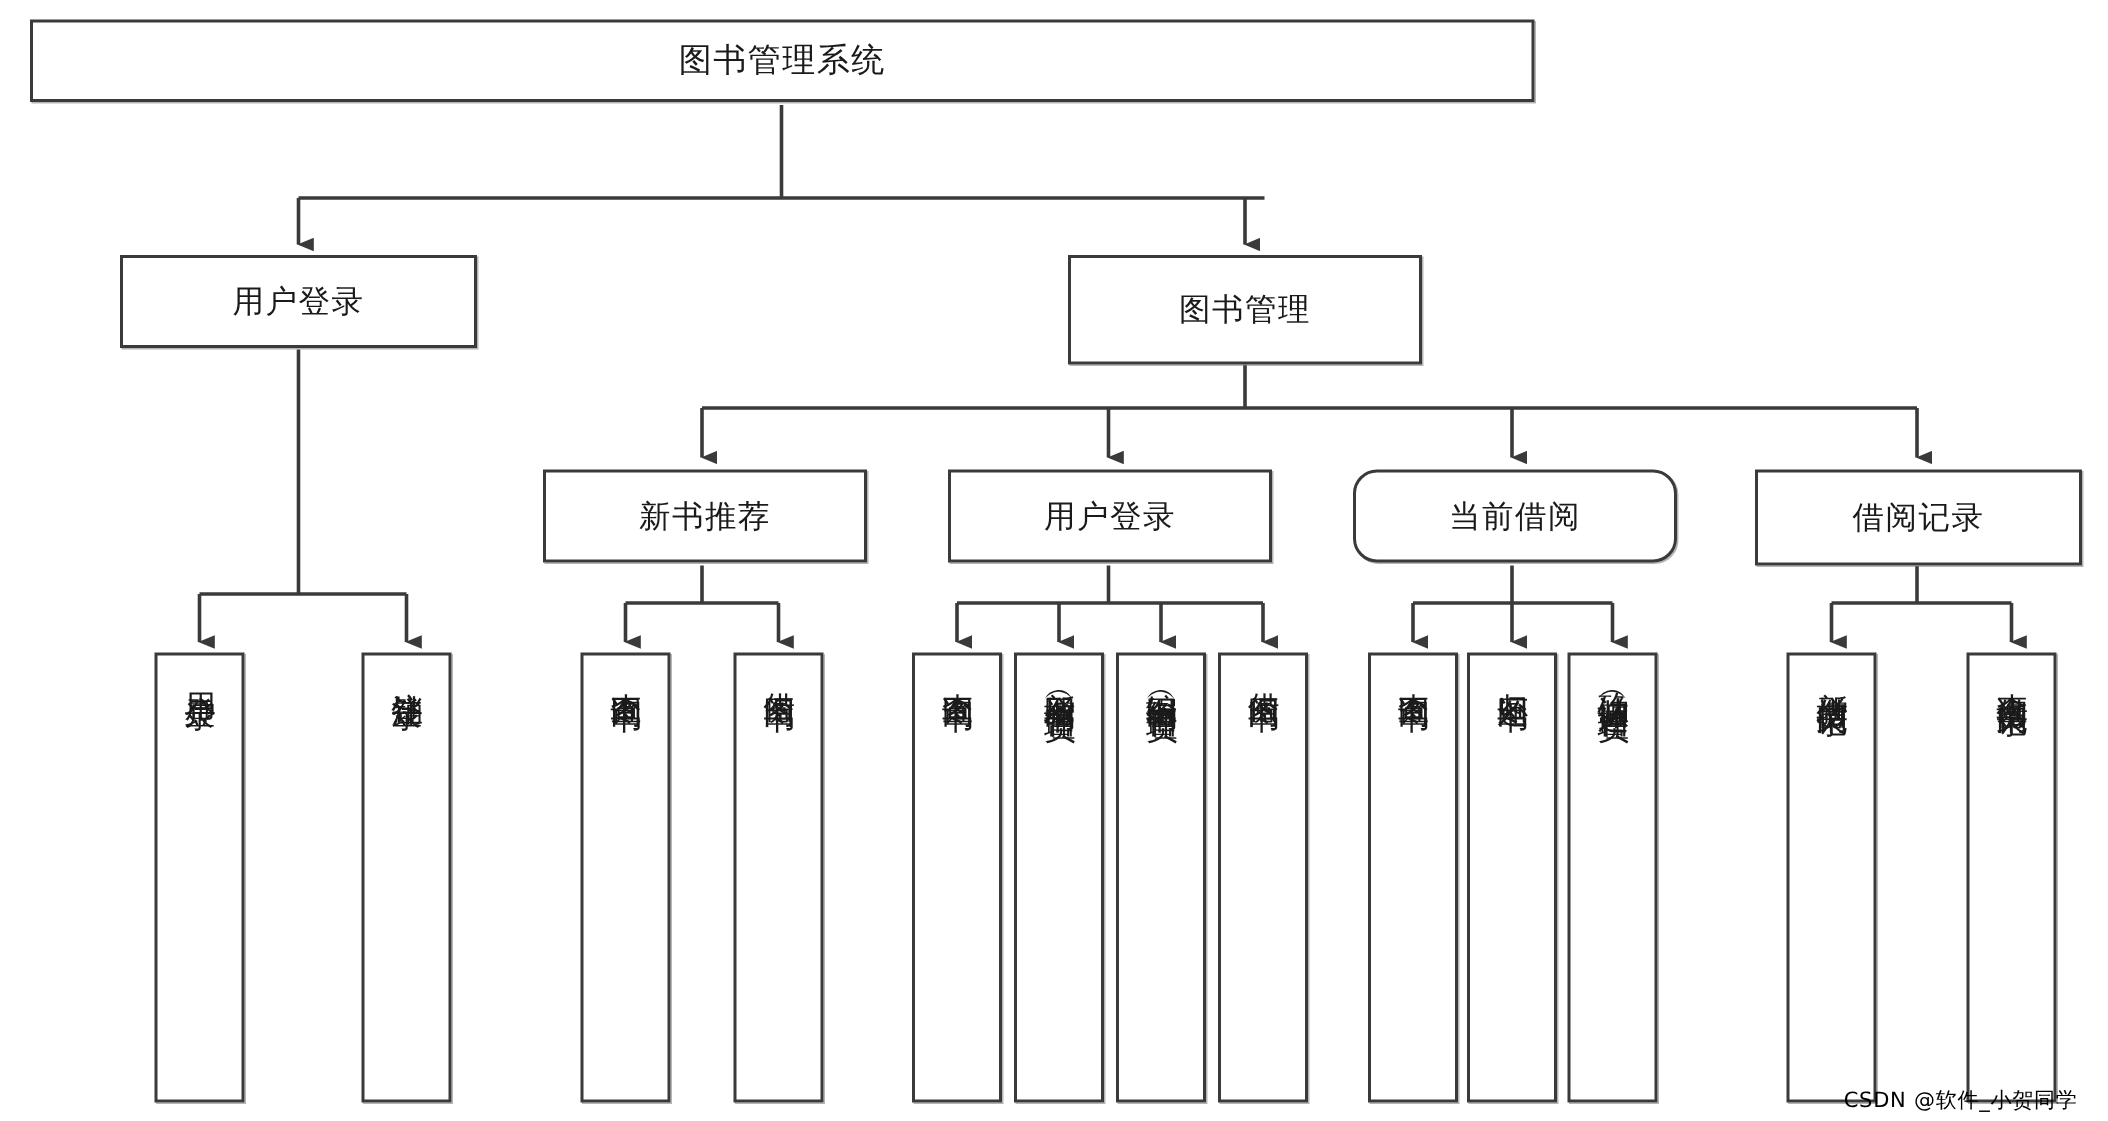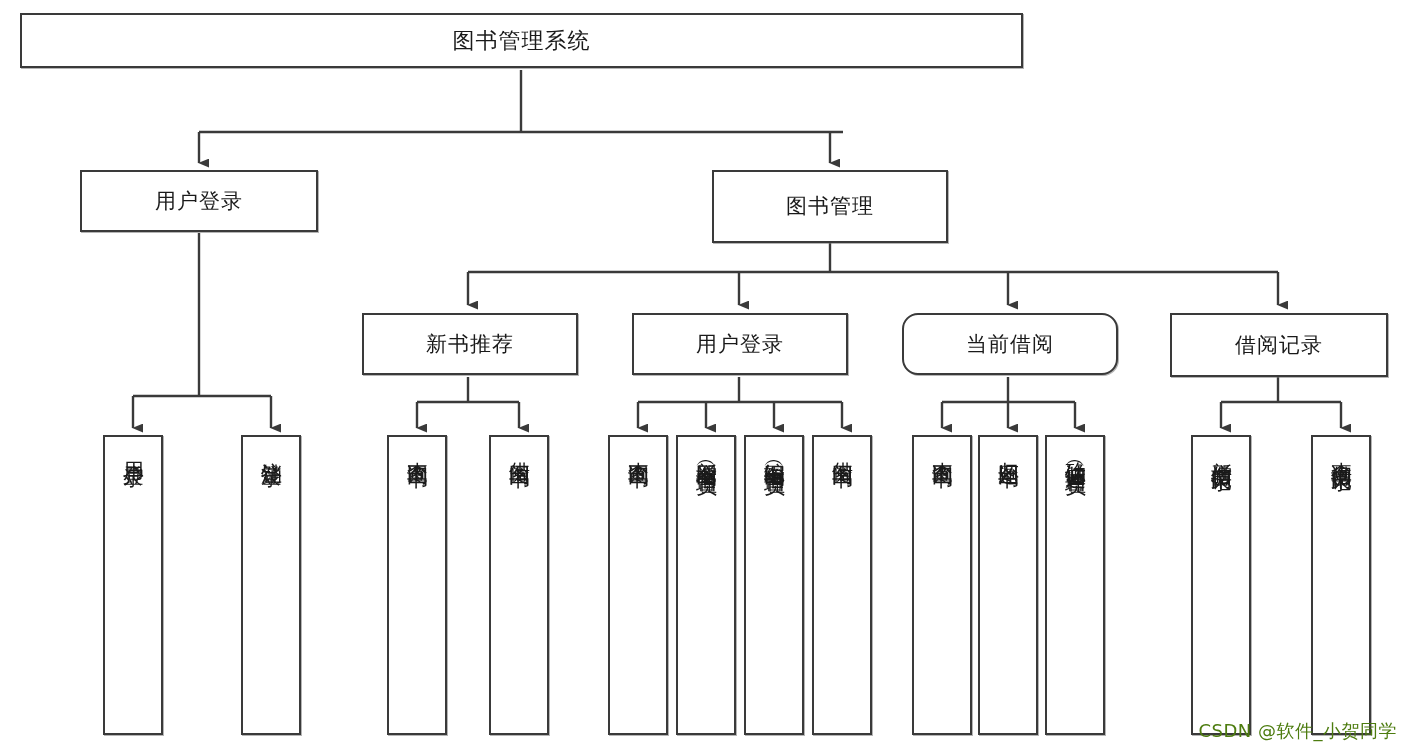--- a/index.html
+++ b/index.html
@@ -54,24 +54,24 @@
     writing-mode: vertical-rl;
     text-orientation: upright;
     font-size: 21px;
     line-height: 1.28;
     letter-spacing: 2px;
     white-space: nowrap;
     color: #1a1a1a;
   }
   .watermark {
     position: absolute;
-    right: 8px;
+    right: 20px;
     bottom: 4px;
-    font-size: 18px;
-    color: #4d7c0f;
+    font-size: 14px;
+    color: #000000;
     letter-spacing: 0.5px;
     white-space: nowrap;
     pointer-events: none;
   }
 </style>
 </head>
 <body>
 
 <div id="diagram-root">
 

